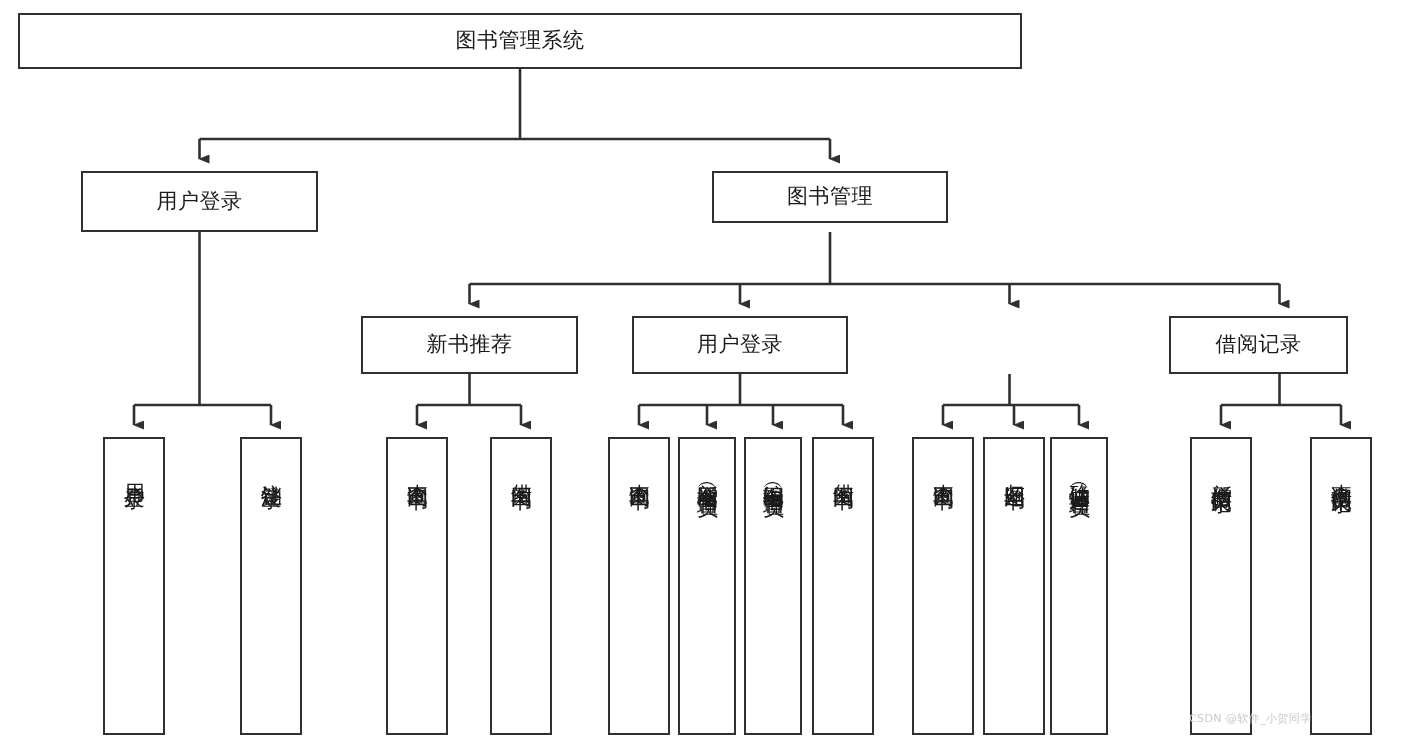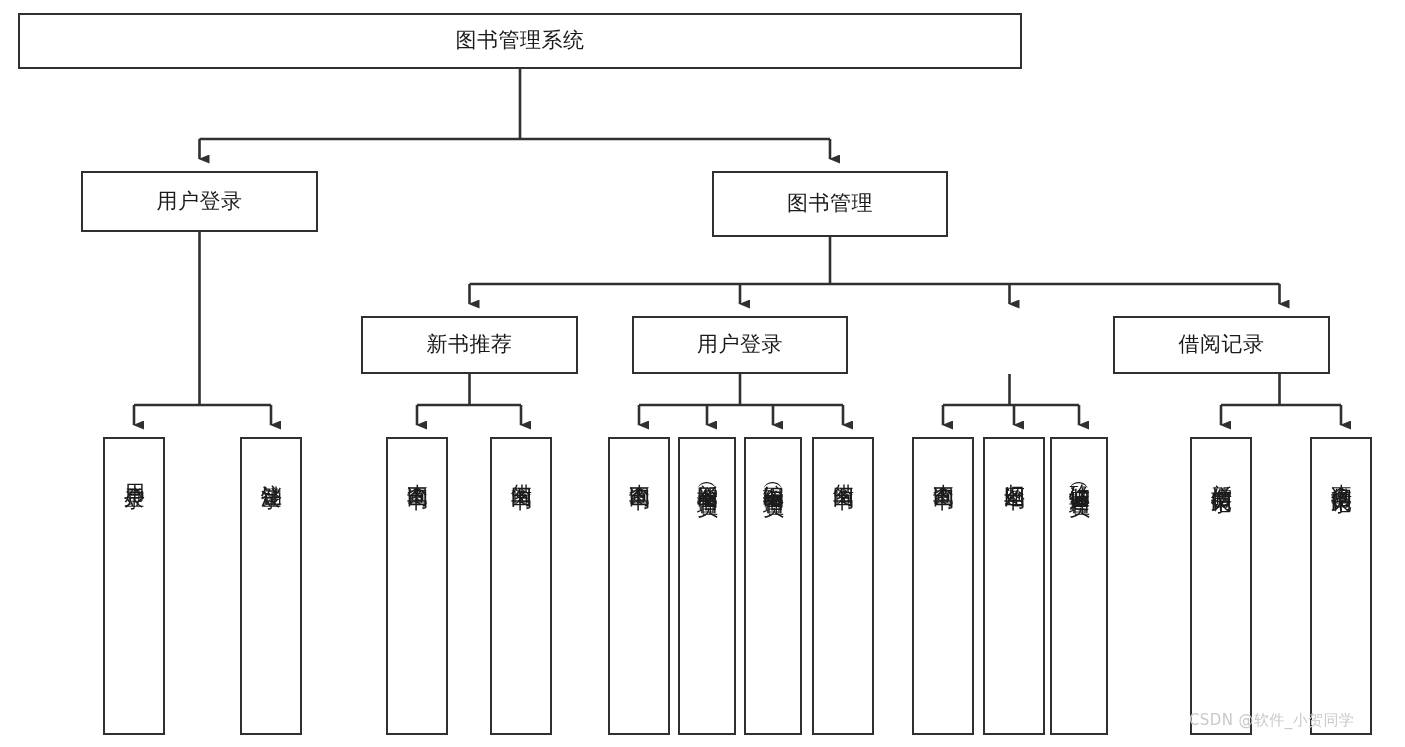--- a/index.html
+++ b/index.html
@@ -55,21 +55,21 @@
     text-orientation: upright;
     font-size: 21px;
     line-height: 1.38;
     letter-spacing: 2px;
     white-space: nowrap;
   }
   .watermark {
     position: absolute;
     left: 1189px;
     top: 711px;
-    font-size: 15px;
+    font-size: 11px;
     color: #c9c9c9;
     white-space: nowrap;
     letter-spacing: 0.4px;
   }
 </style>
 </head>
 <body>
 
 <div id="diagram-root">
 
@@ -117,34 +117,34 @@
   </svg>
 
   <div class="node" style="left: 18px; top: 13px; width: 1004px; height: 56px;">
     <span class="node-label">图书管理系统</span>
   </div>
 
   <div class="node" style="left: 81px; top: 171px; width: 237px; height: 61px;">
     <span class="node-label">用户登录</span>
   </div>
 
-  <div class="node" style="left: 712px; top: 171px; width: 236px; height: 66px; justify-content: center;">
+  <div class="node" style="left: 712px; top: 171px; width: 236px; height: 52px; justify-content: center;">
     <span class="node-label">图书管理</span>
   </div>
 
   <div class="node" style="left: 361px; top: 316px; width: 217px; height: 58px;">
     <span class="node-label">新书推荐</span>
   </div>
 
   <div class="node" style="left: 632px; top: 316px; width: 216px; height: 58px;">
     <span class="node-label">用户登录</span>
   </div>
 
 
-  <div class="node" style="left: 1113px; top: 316px; width: 217px; height: 58px;">
+  <div class="node" style="left: 1169px; top: 316px; width: 179px; height: 58px;">
     <span class="node-label">借阅记录</span>
   </div>
 
   <div class="node vertical" style="left: 103px; top: 437px; width: 62px; height: 298px;">
     <span class="node-label">用户登录</span>
   </div>
 
   <div class="node vertical" style="left: 240px; top: 437px; width: 62px; height: 298px;">
     <span class="node-label">注销登录</span>
   </div>

